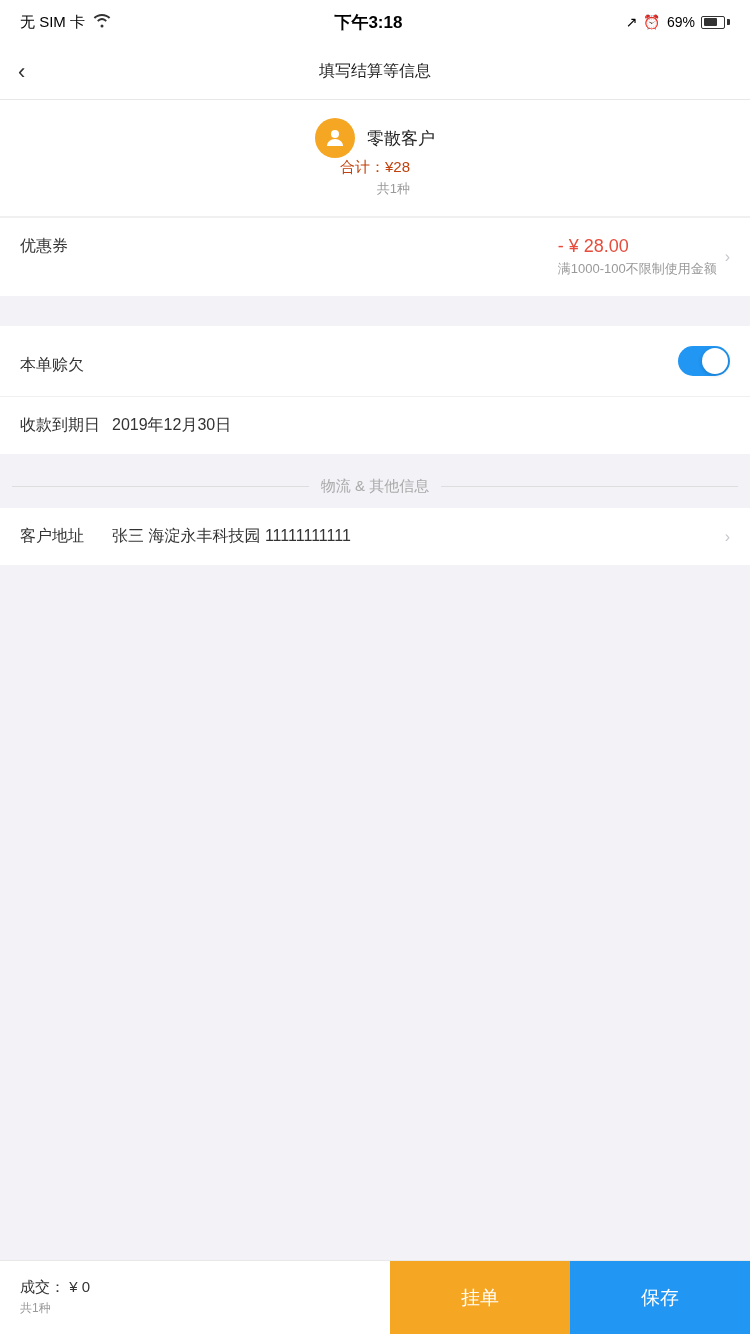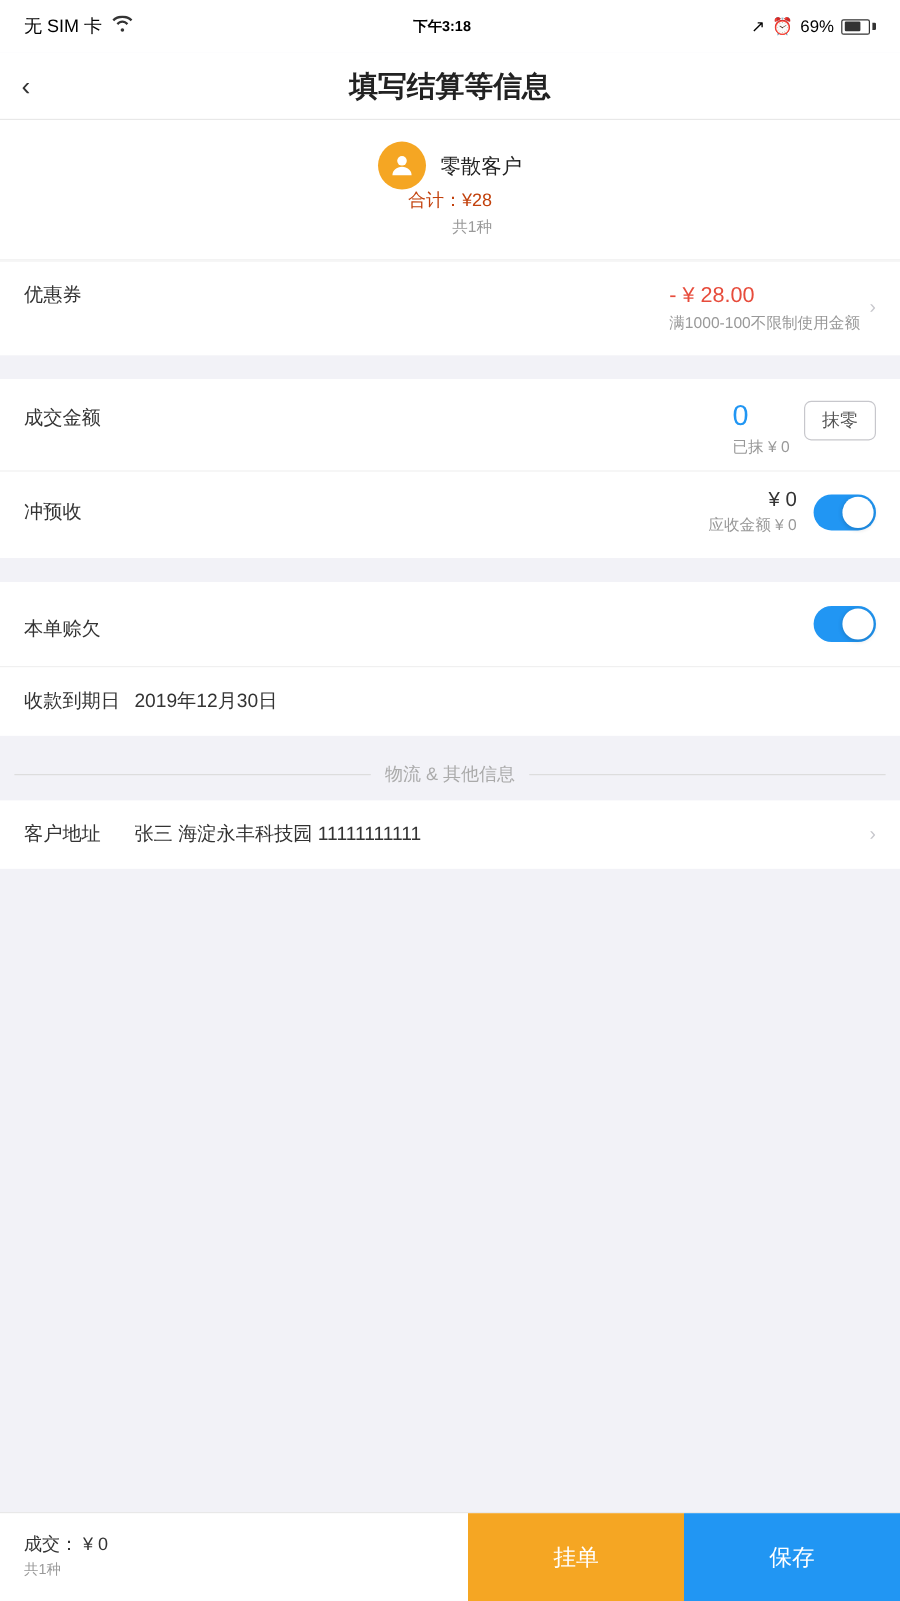--- a/index.html
+++ b/index.html
@@ -18,43 +18,43 @@
       height: 44px;
       background: #fff;
       display: flex;
       align-items: center;
       justify-content: space-between;
       padding: 0 20px;
       font-size: 15px;
       font-weight: 500;
     }
     .status-left { display: flex; align-items: center; gap: 8px; }
-    .status-center { font-size: 12px; font-weight: 600; }
+    .status-center { font-size: 17px; font-weight: 600; }
     .status-right { display: flex; align-items: center; gap: 6px; font-size: 14px; }
 
     
     .nav-bar {
       height: 56px;
       background: #fff;
       display: flex;
       align-items: center;
       justify-content: center;
       position: relative;
       border-bottom: 1px solid #e8e8e8;
     }
     .nav-back {
       position: absolute;
       left: 18px;
       font-size: 22px;
       color: #333;
       cursor: pointer;
     }
     .nav-title {
-      font-size: 24px;
-      font-weight: 700;
+      font-size: 16px;
+      font-weight: 400;
       color: #222;
     }
 
     
     .content {
       background: #f2f2f7;
       flex: 1;
     }
 
     
@@ -345,43 +345,20 @@
           <div class="coupon-discount">- ¥ 28.00</div>
           <div class="coupon-desc">满1000-100不限制使用金额</div>
         </div>
         <div class="coupon-chevron">›</div>
       </div>
     </div>
   </div>
 
   <div class="divider-section"></div>
 
-  <div class="section">
-    <div class="amount-row">
-      <div class="row-label">成交金额</div>
-      <div class="amount-right">
-        <div>
-          <div class="amount-value">0</div>
-          <div class="amount-sub">已抹  ¥ 0</div>
-        </div>
-        <button class="round-btn">抹零</button>
-      </div>
-    </div>
-
-    <div class="prepay-row">
-      <div class="prepay-label">冲预收</div>
-      <div class="prepay-right">
-        <div class="prepay-amount-block">
-          <div class="prepay-amount">¥ 0</div>
-          <div class="prepay-sub">应收金额 ¥ 0</div>
-        </div>
-        <div class="toggle"></div>
-      </div>
-    </div>
-  </div>
 
   <div class="divider-section"></div>
 
   <div class="section">
     <div class="debt-row">
       <div class="debt-label">本单赊欠</div>
       <div class="toggle"></div>
     </div>
 
     <div class="duedate-row">

